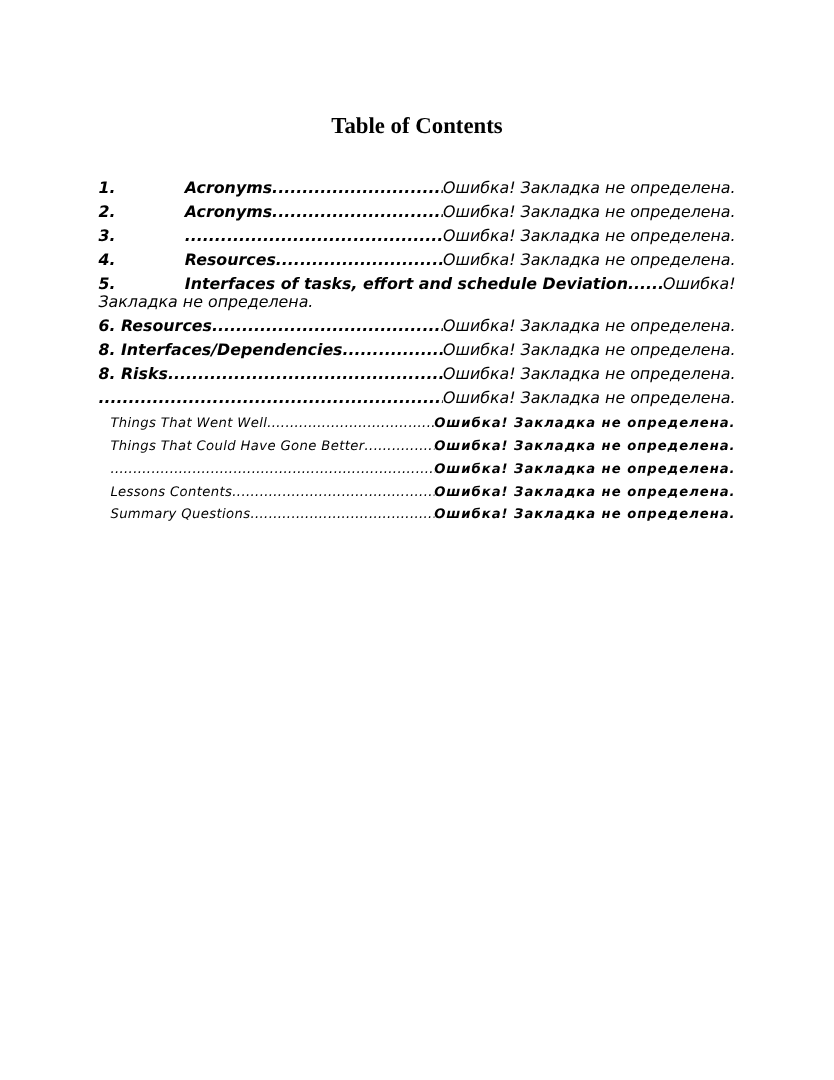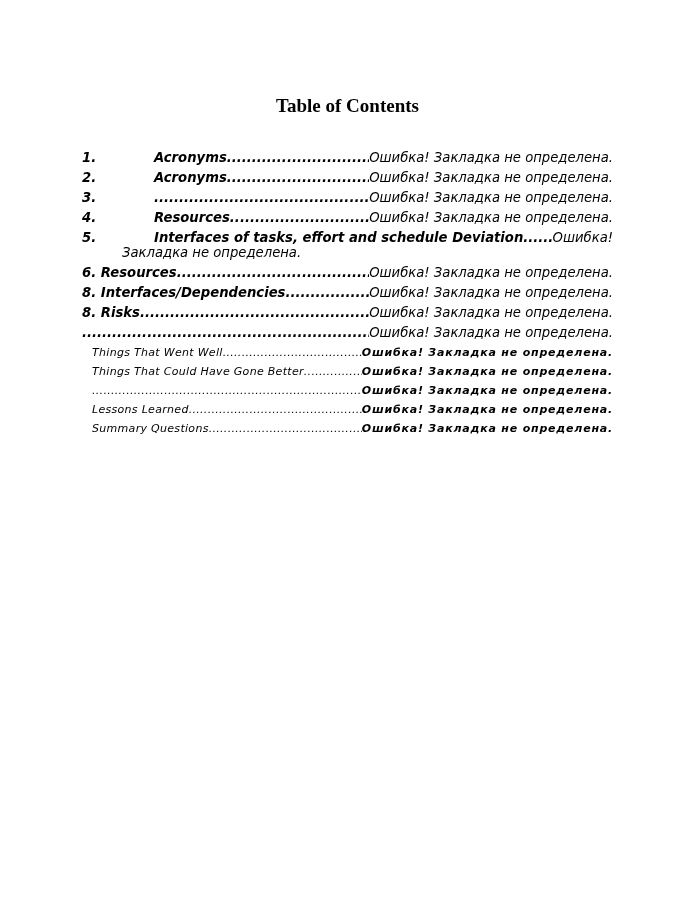--- a/index.html
+++ b/index.html
@@ -127,21 +127,21 @@
     <span class="ref">Ошибка! Закладка не определена.</span>
   </div>
 
   <div class="entry wrap">
     <div class="line1">
       <span class="num">5.</span>
       <span class="label">Interfaces of tasks, effort and schedule Deviation</span>
       <span class="leader"></span>
       <span class="ref">Ошибка!</span>
     </div>
-    <div class="ref" style="font-weight:normal;margin-left:40px;">Закладка не определена.</div>
+    <div class="ref" style="font-weight:normal;">Закладка не определена.</div>
   </div>
 
   <div class="entry">
     <span class="label">6. Resources</span>
     <span class="leader"></span>
     <span class="ref">Ошибка! Закладка не определена.</span>
   </div>
 
   <div class="entry">
     <span class="label">8. Interfaces/Dependencies</span>
@@ -171,21 +171,21 @@
     <span class="leader"></span>
     <span class="ref">Ошибка! Закладка не определена.</span>
   </div>
 
   <div class="sub">
     <span class="leader"></span>
     <span class="ref">Ошибка! Закладка не определена.</span>
   </div>
 
   <div class="sub">
-    <span class="label">Lessons Learned</span>
+    <span class="label">Lessons Contents</span>
     <span class="leader"></span>
     <span class="ref">Ошибка! Закладка не определена.</span>
   </div>
 
   <div class="sub">
     <span class="label">Summary Questions</span>
     <span class="leader"></span>
     <span class="ref">Ошибка! Закладка не определена.</span>
   </div>
 

